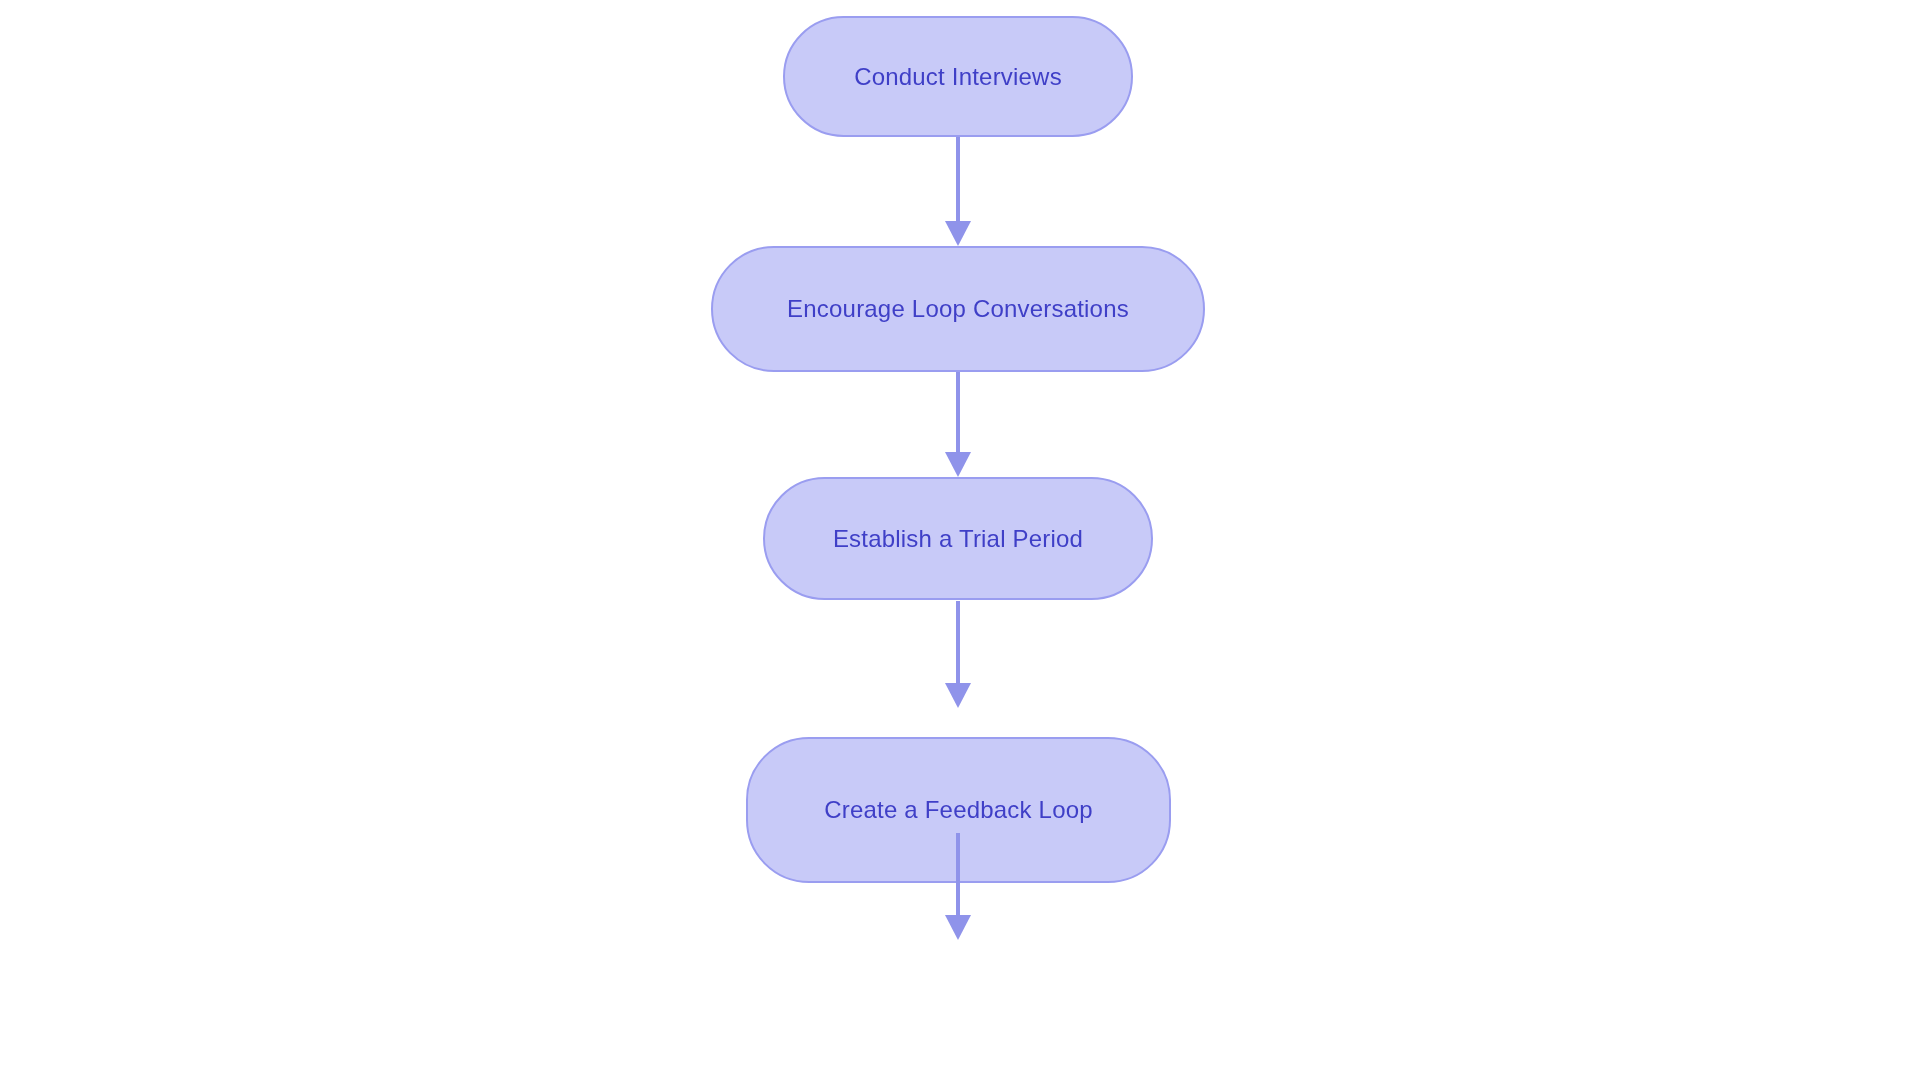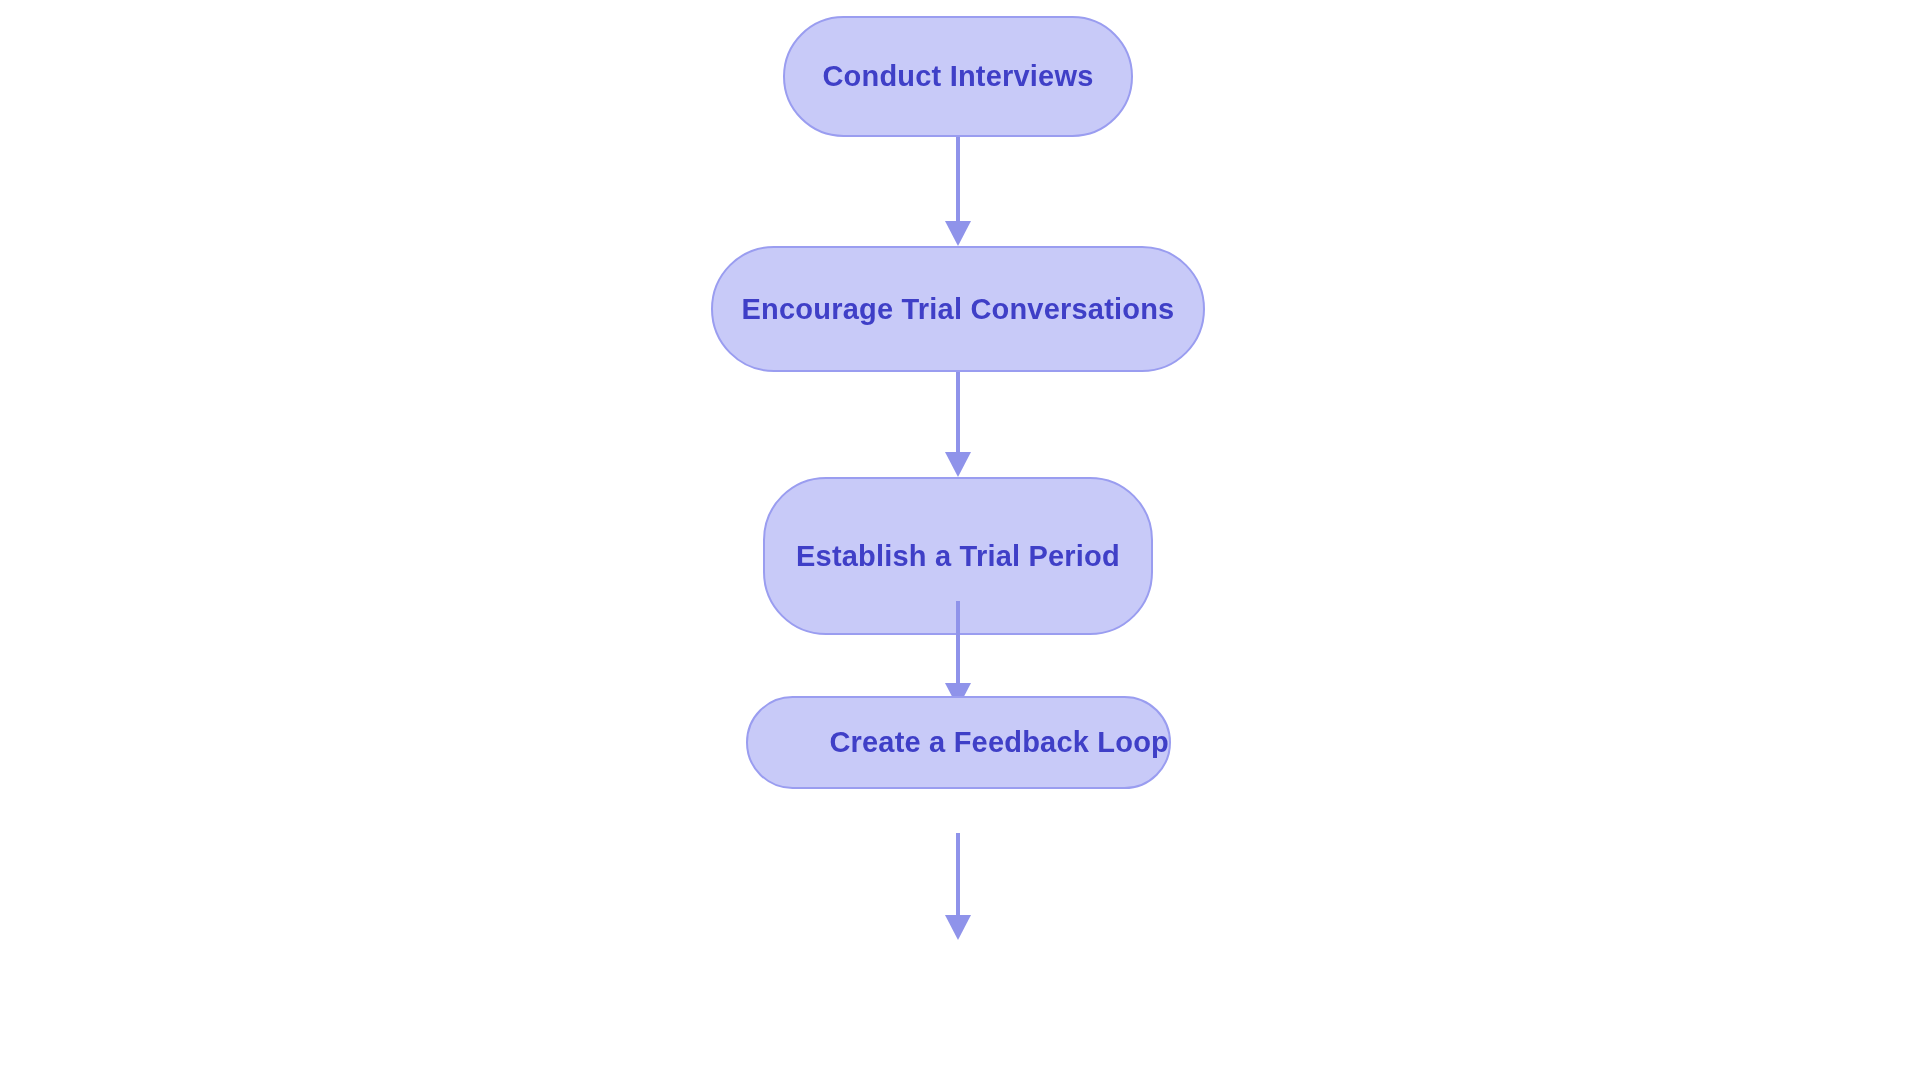--- a/index.html
+++ b/index.html
@@ -23,30 +23,29 @@
     box-sizing: border-box;
     background: var(--node-fill, #c8caf8);
     border: 2px solid var(--node-border, #9a9df0);
     border-radius: 63px;
     display: flex;
     align-items: center;
     justify-content: center;
   }
   .node .label {
     color: var(--node-text, #3f3fc7);
-    font-size: 29px;
+    font-size: 24px;
     line-height: 1;
     white-space: nowrap;
     letter-spacing: 0.2px;
-    font-weight: bold;
   }
   .n1 { left: 783px; top: 16px;  width: 350px; height: 121px; }
   .n2 { left: 711px; top: 246px; width: 494px; height: 126px; }
-  .n3 { left: 763px; top: 477px; width: 390px; height: 158px; justify-content: center; }
-  .n4 { left: 746px; top: 696px; width: 425px; height: 93px; justify-content: flex-end; }
+  .n3 { left: 763px; top: 477px; width: 390px; height: 123px; justify-content: center; }
+  .n4 { left: 746px; top: 737px; width: 425px; height: 146px; }
   .n5 { left: 760px; top: 940px; width: 397px; height: 122px; }
 
   .arrow {
     position: absolute;
     left: 945px;           
     width: 26px;
     display: flex;
     flex-direction: column;
     align-items: center;
   }
@@ -75,21 +74,21 @@
   <div class="node n1">
     <span class="label">Conduct Interviews</span>
   </div>
 
   <div class="arrow a1">
     <div class="shaft"></div>
     <div class="head"></div>
   </div>
 
   <div class="node n2">
-    <span class="label">Encourage Trial Conversations</span>
+    <span class="label">Encourage Loop Conversations</span>
   </div>
 
   <div class="arrow a2">
     <div class="shaft"></div>
     <div class="head"></div>
   </div>
 
   <div class="node n3">
     <span class="label">Establish a Trial Period</span>
   </div>

